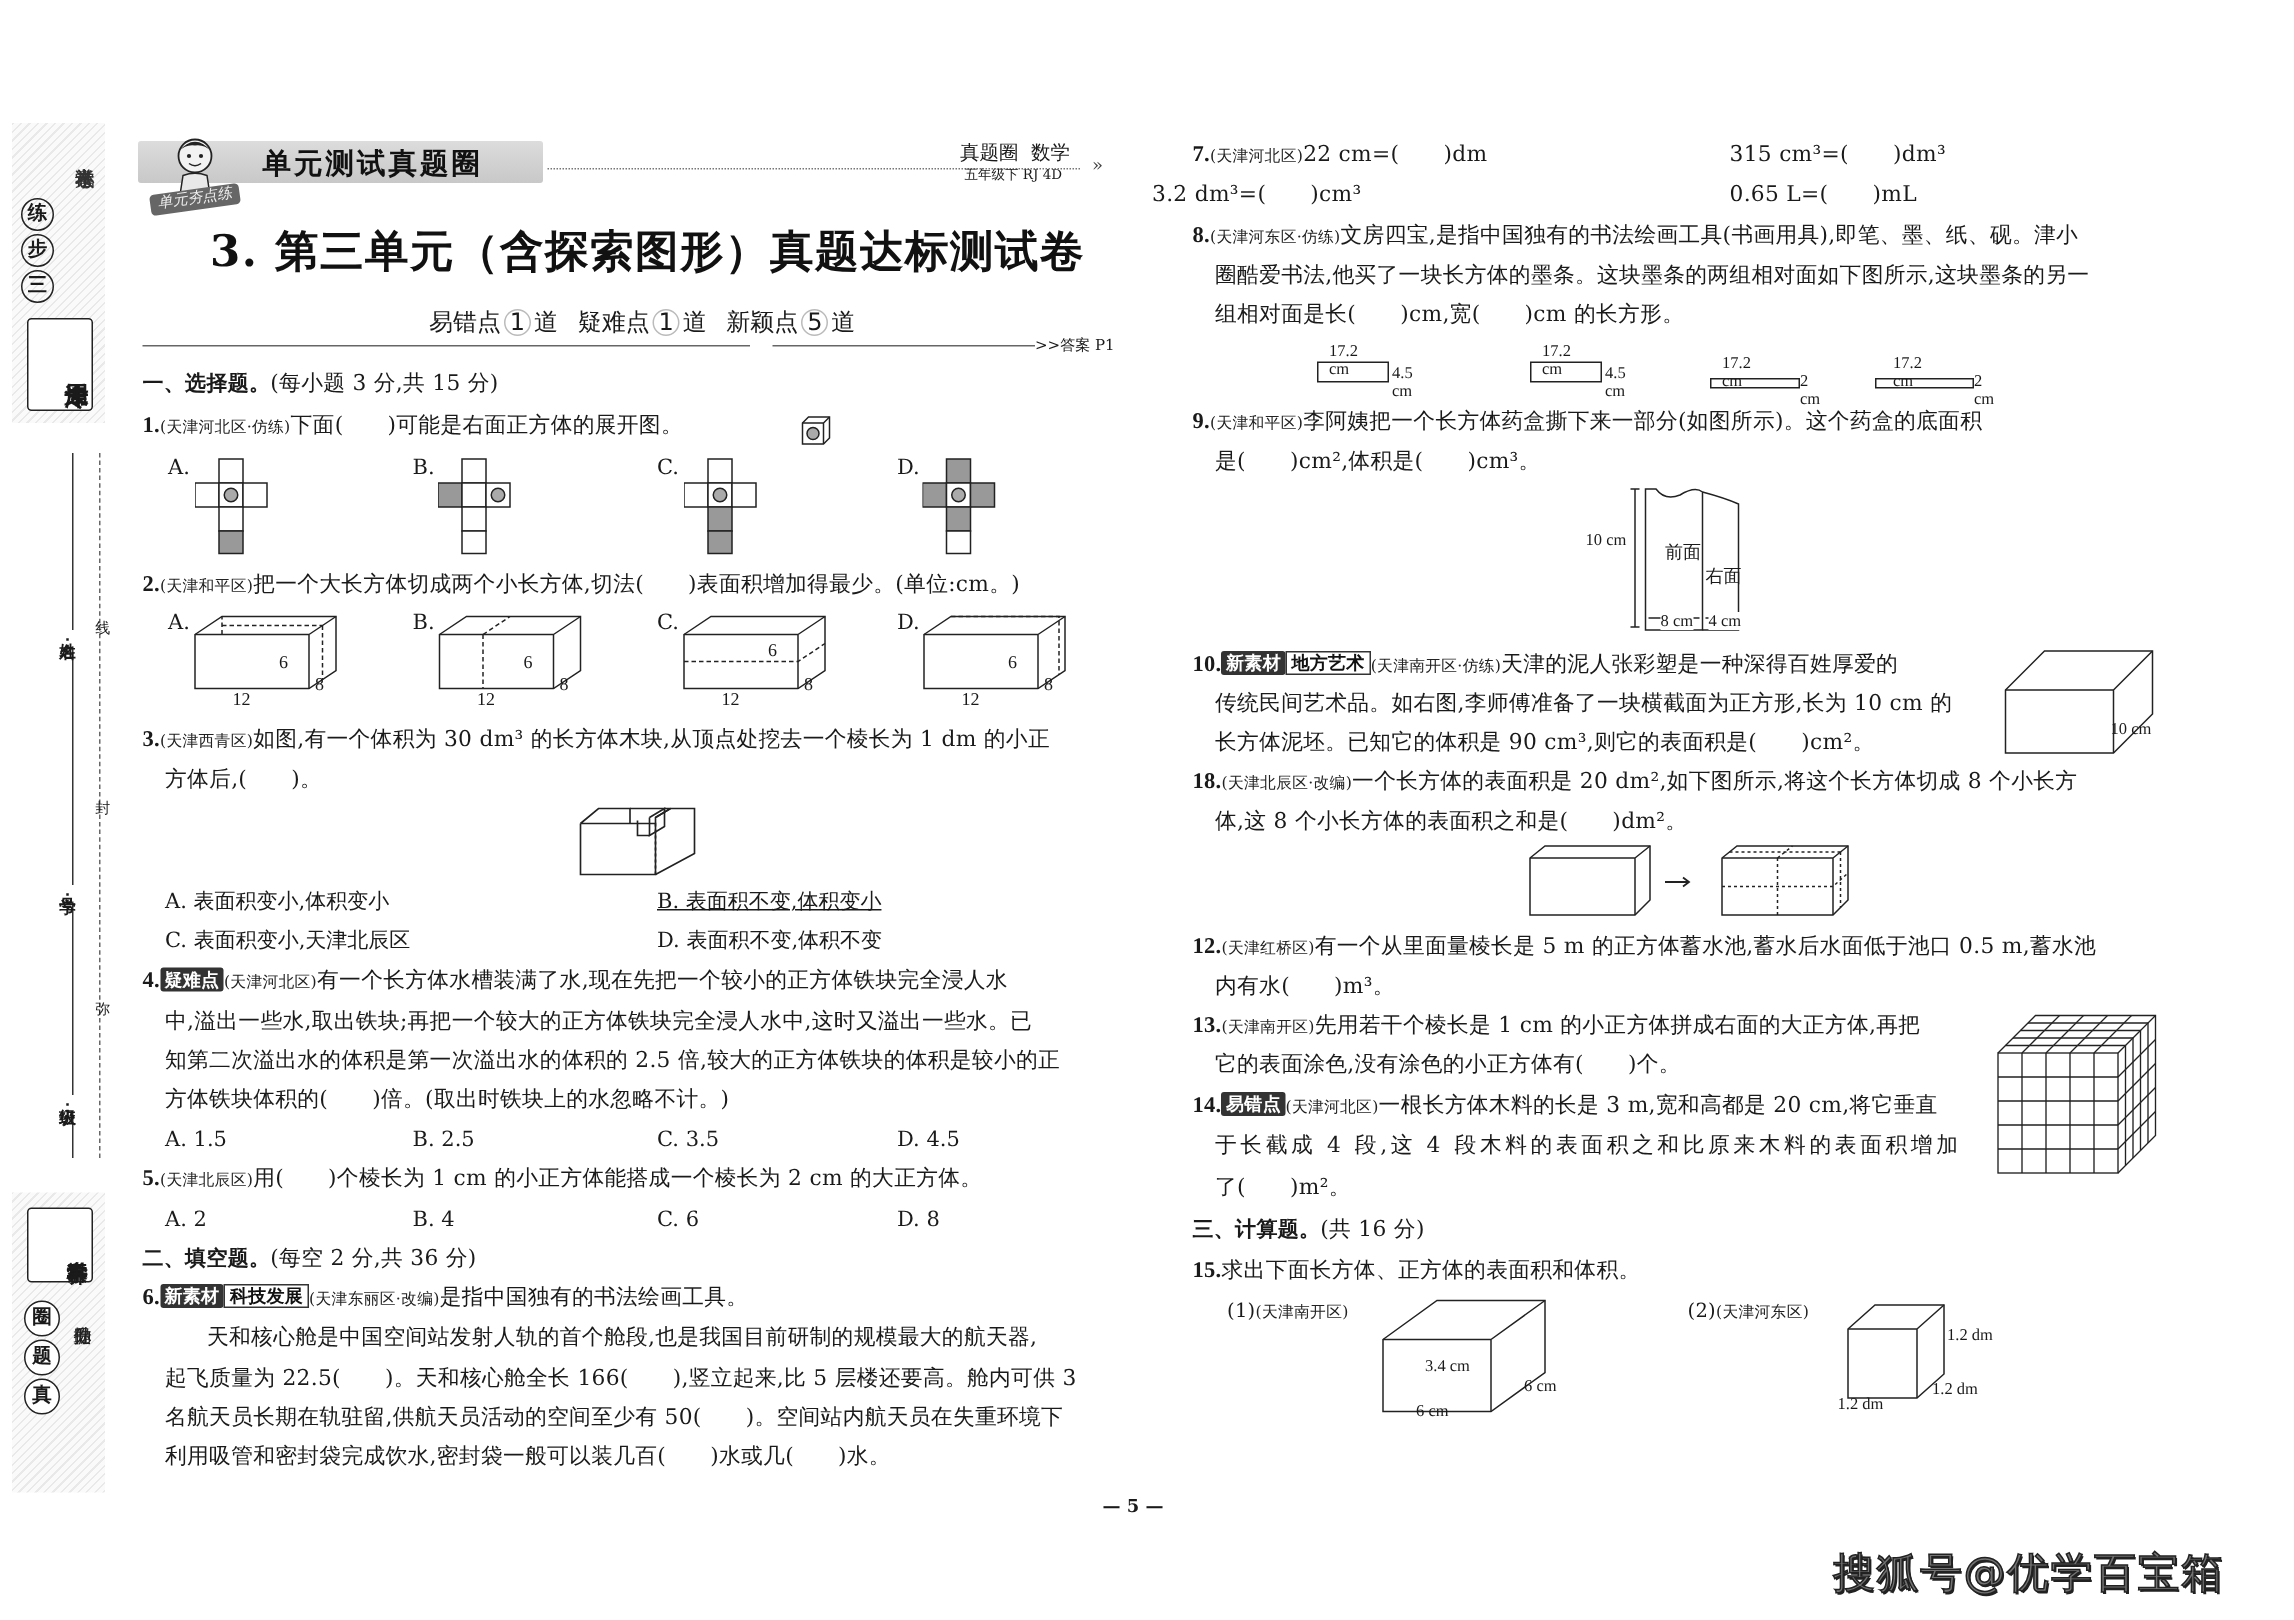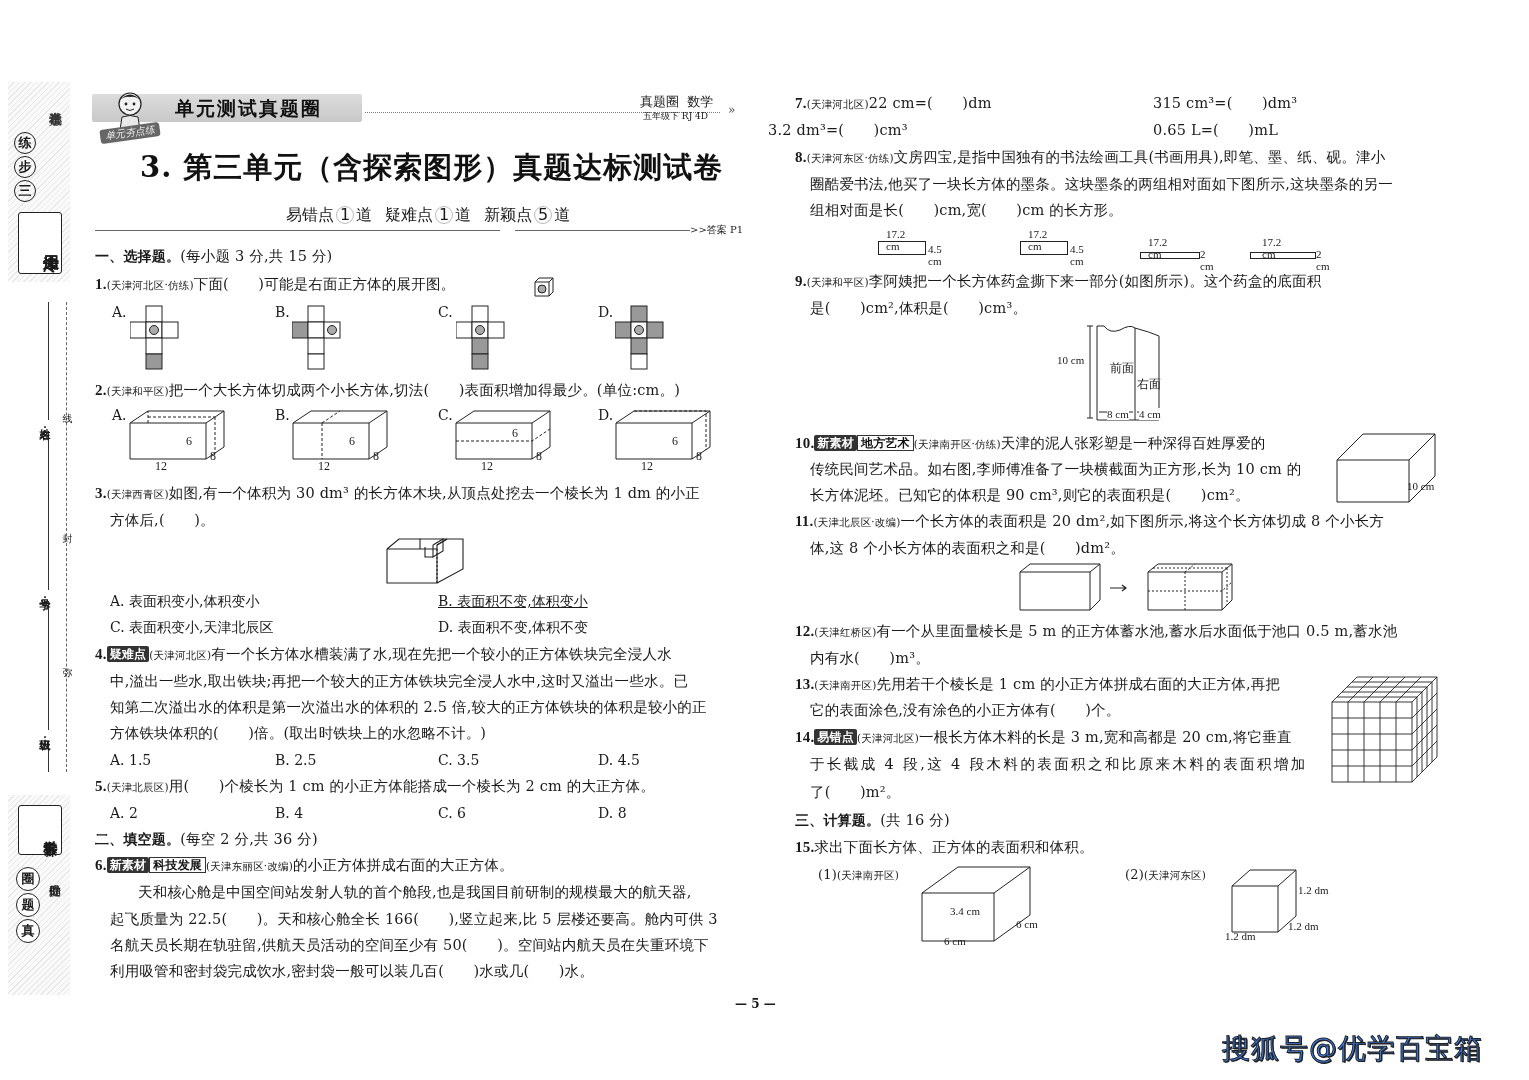--- a/index.html
+++ b/index.html
@@ -233,21 +233,21 @@
 <div class="opt" style="left:598px;top:750px;">D. 4.5</div>
 
 <div class="q" style="left:95px;top:773px;"><span class="qn">5.</span><span class="src">(天津北辰区)</span><span>用(　　)个棱长为 1 cm 的小正方体能搭成一个棱长为 2 cm 的大正方体。</span></div>
 <div class="opt" style="left:110px;top:803px;">A. 2</div>
 <div class="opt" style="left:275px;top:803px;">B. 4</div>
 <div class="opt" style="left:438px;top:803px;">C. 6</div>
 <div class="opt" style="left:598px;top:803px;">D. 8</div>
 
 <div class="q" style="left:95px;top:826px;"><span class="sect">二、填空题。</span><span>(每空 2 分,共 36 分)</span></div>
 
-<div class="q" style="left:95px;top:852px;"><span class="qn">6.</span><span class="tag">新素材</span><span class="tag2">科技发展</span><span class="src">(天津东丽区·改编)</span><span>的小正方体拼成右面的大正方体。</span></div>
+<div class="q" style="left:95px;top:852px;"><span class="qn">6.</span><span class="tag">新素材</span><span class="tag2">科技发展</span><span class="src">(天津东丽区·改编)</span><span>是指中国独有的书法绘画工具。</span></div>
 <div class="q" style="left:138px;top:879px;">天和核心舱是中国空间站发射人轨的首个舱段,也是我国目前研制的规模最大的航天器,</div>
 <div class="q" style="left:110px;top:906px;">起飞质量为 22.5(　　)。天和核心舱全长 166(　　),竖立起来,比 5 层楼还要高。舱内可供 3</div>
 <div class="q" style="left:110px;top:932px;">名航天员长期在轨驻留,供航天员活动的空间至少有 50(　　)。空间站内航天员在失重环境下</div>
 <div class="q" style="left:110px;top:958px;">利用吸管和密封袋完成饮水,密封袋一般可以装几百(　　)水或几(　　)水。</div>
 
 <div class="q" style="left:795px;top:90px;"><span class="qn">7.</span><span class="src">(天津河北区)</span><span>22 cm=(　　)dm</span></div>
 <div class="q" style="left:1153px;top:90px;">315 cm³=(　　)dm³</div>
 <div class="q" style="left:768px;top:117px;">3.2 dm³=(　　)cm³</div>
 <div class="q" style="left:1153px;top:117px;">0.65 L=(　　)mL</div>
 
@@ -299,21 +299,21 @@
 <div class="abs" style="left:1335px;top:432px;width:110px;height:72px;">
   <svg width="110" height="72">
       <g stroke="#222" fill="none">
         <path d="M2 28 L28 2 L100 2 L100 44 L74 70 L2 70Z"></path>
         <path d="M2 28 L74 28 L74 70 M74 28 L100 2"></path>
       </g>
     </svg>
   <div class="figlbl" style="left:72px;top:48px;">10 cm</div>
 </div>
 
-<div class="q" style="left:795px;top:508px;"><span class="qn">11.</span><span class="src">(天津北辰区·改编)</span><span>一个长方体的表面积是 20 dm²,如下图所示,将这个长方体切成 8 个小长方</span></div>
+<div class="q" style="left:795px;top:508px;"><span class="qn">18.</span><span class="src">(天津北辰区·改编)</span><span>一个长方体的表面积是 20 dm²,如下图所示,将这个长方体切成 8 个小长方</span></div>
 <div class="q" style="left:810px;top:535px;">体,这 8 个小长方体的表面积之和是(　　)dm²。</div>
 <div class="abs" style="left:1018px;top:562px;">
   <svg width="220" height="50">
       <g stroke="#222" fill="none">
         <path d="M2 10 L12 2 L82 2 L82 38 L72 48 L2 48Z"></path>
         <path d="M2 10 L72 10 L72 48 M72 10 L82 2"></path>
         <path d="M92 26 L108 26 M104 23 L108 26 L104 29" stroke-width="1.2"></path>
         <path d="M130 10 L140 2 L214 2 L214 38 L204 48 L130 48Z"></path>
         <path d="M130 10 L204 10 L204 48 M204 10 L214 2"></path>
         <path d="M167 10 L167 48 M167 10 L177 2 M130 29 L204 29 L214 20 M135 6 L209 6 M209 6 L209 43" stroke-dasharray="2,2"></path>
@@ -368,13 +368,13 @@
         <path d="M2 18 L20 2 L66 2 L66 48 L48 64 L2 64Z"></path>
         <path d="M2 18 L48 18 L48 64 M48 18 L66 2"></path>
       </g>
     </svg>
   <div class="figlbl" style="left:68px;top:16px;">1.2 dm</div>
   <div class="figlbl" style="left:58px;top:52px;">1.2 dm</div>
   <div class="figlbl" style="left:-5px;top:62px;">1.2 dm</div>
 </div>
 
 <div class="abs" style="left:735px;top:997px;font-size:12px;font-weight:bold;">— 5 —</div>
-<div class="abs sans" style="left:1222px;top:1030px;font-size:28px;color:#3b82f6;-webkit-text-stroke:1px #222;letter-spacing:1px;text-shadow:1px 1px 0 #222;">搜狐号@优学百宝箱</div>
+<div class="abs sans" style="left:1222px;top:1030px;font-size:28px;color:#737373;-webkit-text-stroke:1px #222;letter-spacing:1px;text-shadow:1px 1px 0 #222;">搜狐号@优学百宝箱</div>
 
 </body></html>

